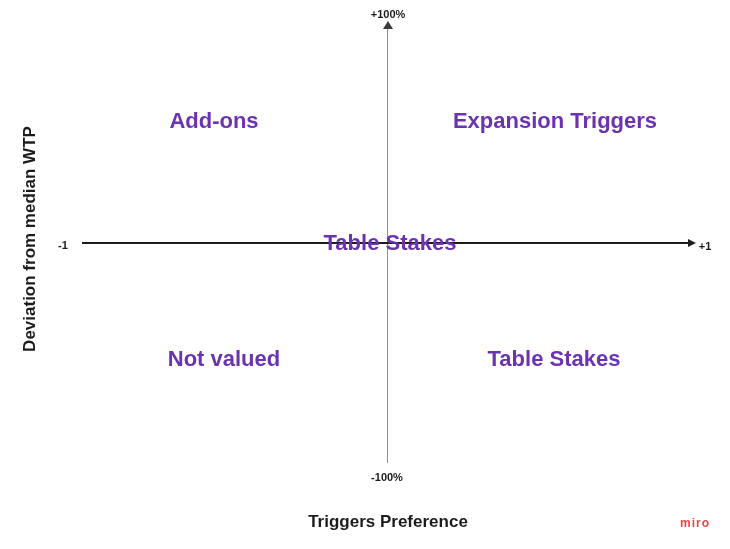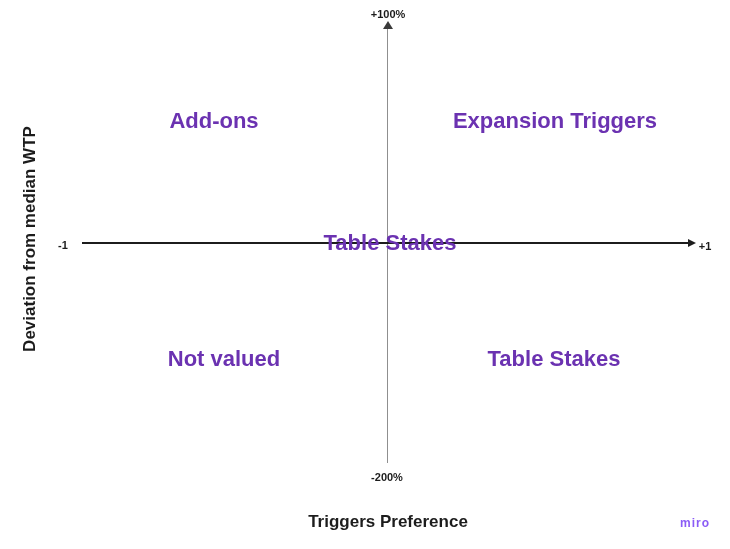--- a/index.html
+++ b/index.html
@@ -101,35 +101,35 @@
   }
   
   .watermark {
     position: absolute;
     left: 695px;
     top: 523px;
     transform: translate(-50%, -50%);
     font-size: 12px;
     font-weight: 600;
     letter-spacing: 1px;
-    color: #8b5cf6;
+    color: #ef4444;
   }
 </style>
 </head>
 <body>
 
 <div class="canvas">
 
   <div class="v-line"></div>
   <div class="v-arrow"></div>
   <div class="h-line"></div>
   <div class="h-arrow"></div>
 
   <div class="tick y-max">+100%</div>
-  <div class="tick y-min">-200%</div>
+  <div class="tick y-min">-100%</div>
   <div class="tick x-min">-1</div>
   <div class="tick x-max">+1</div>
 
   <div class="quad tl">Add-ons</div>
   <div class="quad tr">Expansion Triggers</div>
   <div class="quad cc">Table Stakes</div>
   <div class="quad bl">Not valued</div>
   <div class="quad br">Table Stakes</div>
 
   <div class="axis-title x">Triggers Preference</div>

